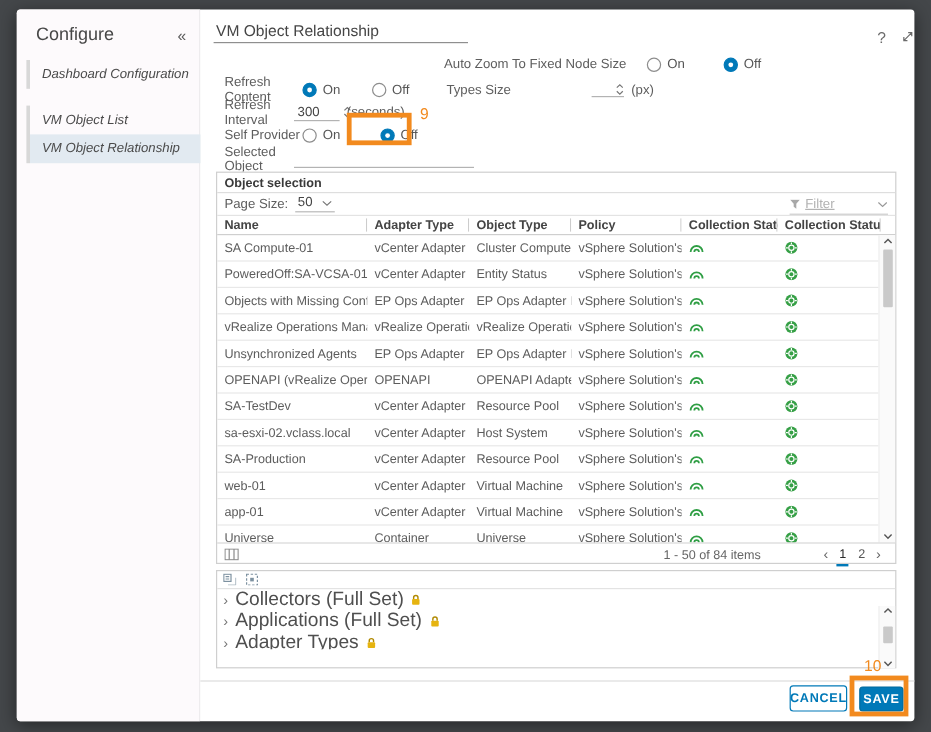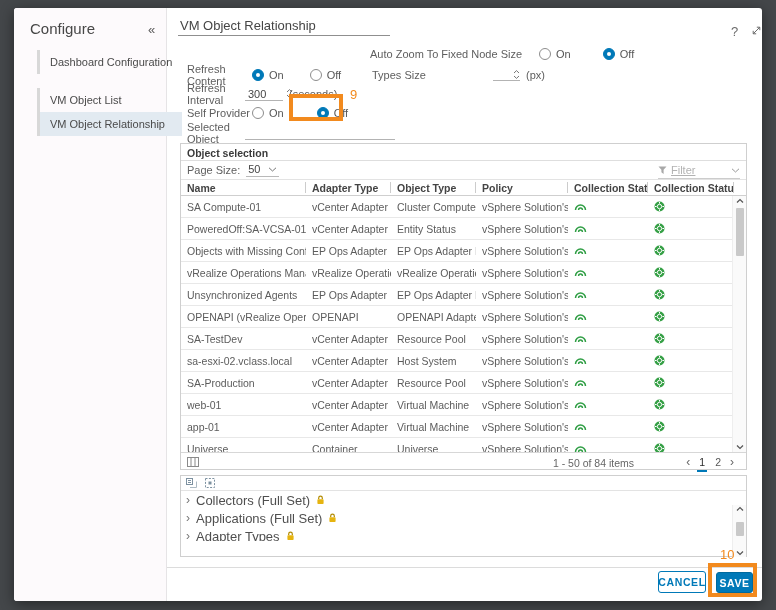--- a/index.html
+++ b/index.html
@@ -12,21 +12,21 @@
   .menu-item { position:absolute; top:-7px; font-size:12px; font-weight:bold; color:#85888b; letter-spacing:.2px; }
   .m0{left:0;} .m1{left:45px;} .m2{left:98px;} .m3{left:178px;}
 
   
   .dialog { position:absolute; left:14px; top:8px; width:748px; height:593px; background:#fff; border-radius:3px; box-shadow:0 3px 14px rgba(0,0,0,.45); }
 
   
   .sidebar { position:absolute; left:0; top:0; width:153px; height:593px; background:#fdfafc; border-right:1px solid #e6e4e6; border-radius:3px 0 0 3px; }
   .sidebar-title { position:absolute; left:16px; top:12px; font-size:15px; color:#474747; }
   .collapse { position:absolute; left:134px; top:14px; font-size:13px; color:#5a5a5a; cursor:pointer; }
-  .nav { position:absolute; left:23px; top:42px; width:145px; }
+  .nav { position:absolute; left:8px; top:42px; width:145px;font-style:italic; }
   .nav-group { border-left:3px solid #d8d8d8; margin-bottom:14px; }
   .nav-item { padding:6px 10px; height:24px; line-height:12px; color:#4a4a4a; cursor:pointer; white-space:nowrap; }
   .nav-item.selected { background:#e2eaf1; }
 
   
   .main { position:absolute; left:153px; top:0; width:595px; height:593px; }
   .abs { position:absolute; }
   .title-input { left:11px; top:10px; width:212px; height:18px; border-bottom:1px solid #8f8f8f; font-size:13px; color:#454545; padding-left:2px; }
   .help { left:564px; top:16px; font-size:13px; color:#6b6b6b; cursor:pointer; }
   .expand { left:584px; top:17px; cursor:pointer; }
@@ -65,21 +65,21 @@
   .pg-arrow { color:#666; cursor:pointer; font-size:12px; line-height:11px; }
   .page { font-size:10.5px; color:#565656; cursor:pointer; position:relative; padding:0 1px; }
   .page.active { color:#2b2b2b; }
   .page.active::after { content:''; position:absolute; left:-1px; right:-1px; bottom:-4px; height:2px; background:#0079b8; }
 
   
   .tag-toolbar { height:15px; border-bottom:1px solid #e3e3e3; display:flex; align-items:center; gap:8px; padding-left:5px; }
   .tree { position:relative; height:50px; overflow:hidden; }
   .tree-item { display:flex; align-items:center; gap:6px; height:18px; padding-left:5px; cursor:pointer; }
   .caret { color:#767676; font-size:12px; line-height:10px; }
-  .tl { color:#4f4f4f; font-size:13px; }
+  .tl { color:#4f4f4f; font-size:16px; }
 
   
   .footer-line { position:absolute; left:0; right:0; top:559px; border-top:1px solid #dcdcdc; }
   .btn { position:absolute; display:flex; align-items:center; justify-content:center; font-size:10.5px; font-weight:bold; letter-spacing:.6px; border-radius:3px; cursor:pointer; }
   .btn-cancel { left:491px; top:563px; width:48px; height:22px; border:1px solid #0079b8; color:#0079b8; background:#fff; }
   .btn-save { left:549px; top:564px; width:37px; height:21px; background:#0079b8; color:#fff; border:1px solid #006a9e; }
 
   
   .ann-box { position:absolute; border:4px solid #f28a1e; pointer-events:none; }
   .ann-label { position:absolute; color:#f28a1e; font-size:13px; pointer-events:none; }

